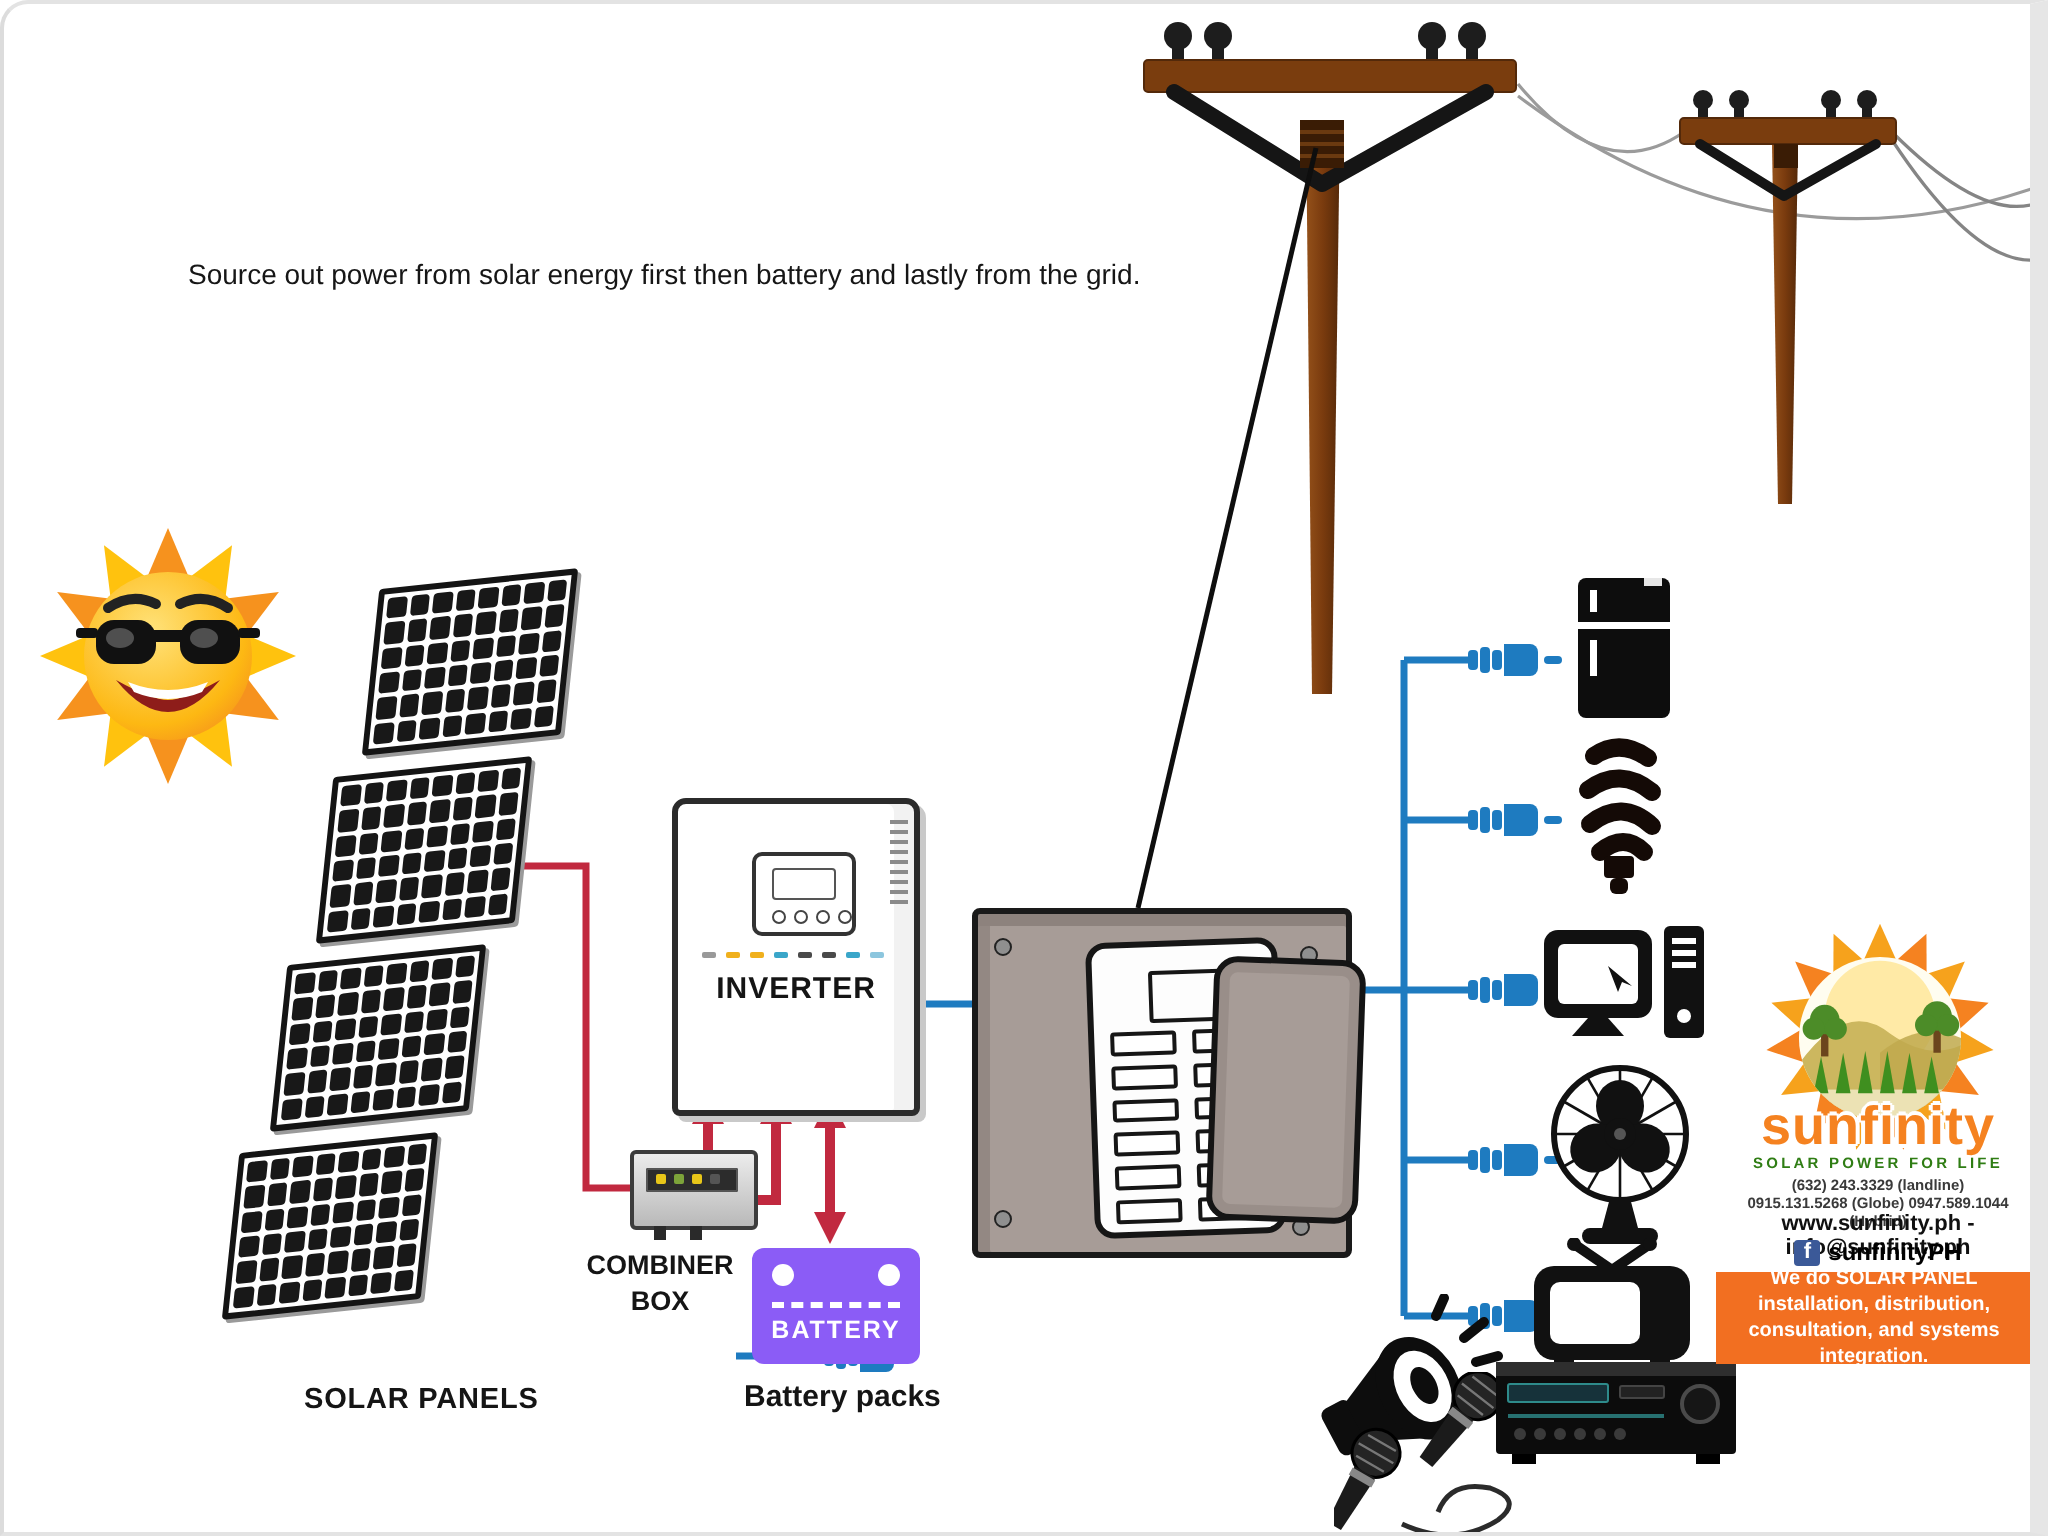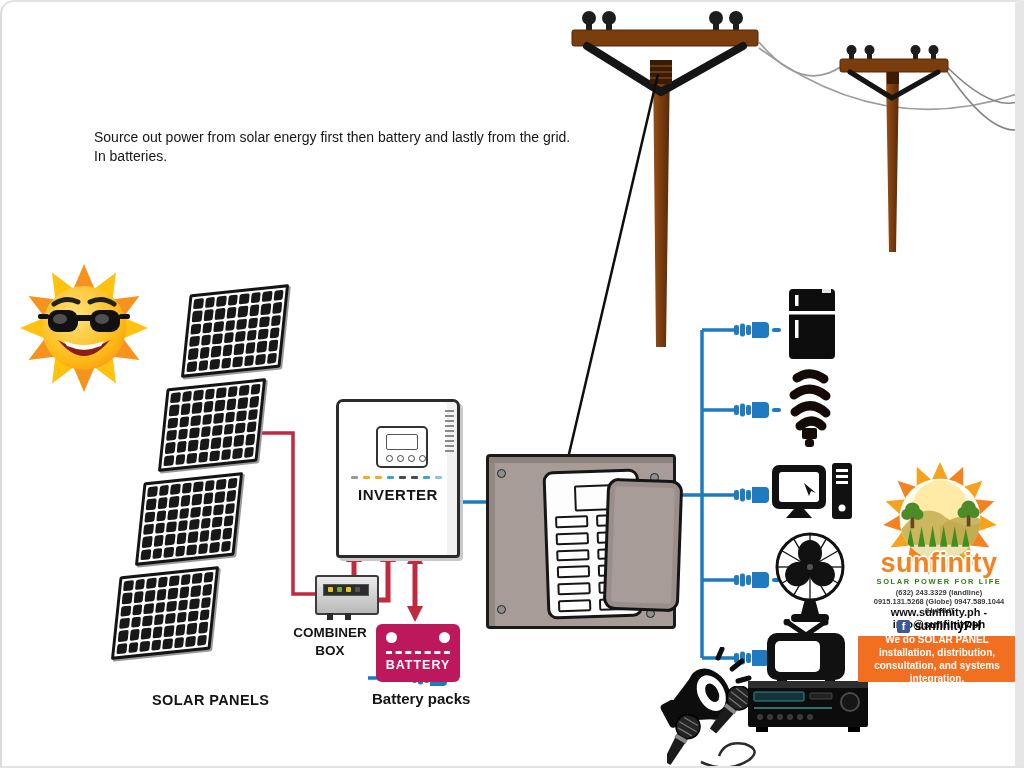--- a/index.html
+++ b/index.html
@@ -35,21 +35,21 @@
     background:repeating-linear-gradient(0deg,#8a8a8a 0 2px,transparent 2px 5px);}
   
   .combiner{left:313px;top:573px;width:64px;height:40px;background:linear-gradient(#ececec,#b9b9b9);
     border:2px solid #3c3c3c;border-radius:3px;box-sizing:border-box;}
   .comb-strip{position:absolute;left:6px;top:7px;width:46px;height:12px;background:#2c2c2c;border-radius:1px;
     box-shadow:inset 0 0 0 1px #555;}
   .comb-strip i{position:absolute;top:3px;width:5px;height:5px;border-radius:1px;}
   .comb-foot{position:absolute;bottom:-7px;width:6px;height:7px;background:#2a2a2a;}
   .combiner-label{left:286px;top:622px;width:84px;text-align:center;font-size:13.5px;line-height:18px;}
   
-  .battery{left:374px;top:622px;width:84px;height:58px;background:#be185d;border-radius:6px;}
+  .battery{left:374px;top:622px;width:84px;height:58px;background:#8b5cf6;border-radius:6px;}
   .bat-circ{position:absolute;top:8px;width:11px;height:11px;background:#fff;border-radius:50%;}
   .bat-dash{position:absolute;left:10px;top:27px;width:64px;border-top:3px dashed #fff;}
   .bat-name{position:absolute;left:0;top:34px;width:100%;text-align:center;color:#fff;font-weight:bold;font-size:12.5px;letter-spacing:1px;}
   .battery-packs{left:370px;top:688px;font-size:15px;}
   .solar-label{left:150px;top:690px;font-size:14.5px;letter-spacing:.4px;}
   
   .breaker{left:484px;top:452px;width:190px;height:175px;background:#a79c97;border:3px solid #1a1a1a;
     border-radius:4px;box-sizing:border-box;box-shadow:inset 0 6px 0 #8d827d, inset 6px 0 0 #938883;}
   .screw{position:absolute;width:7px;height:7px;border:1.5px solid #222;border-radius:50%;background:#8f8f8f;}
   .bx-inner{position:absolute;left:56px;top:13px;width:96px;height:148px;background:#fdfdfd;border:3px solid #161616;
@@ -166,21 +166,20 @@
       <use href="#plugG" x="732" y="408"></use>
       <use href="#plugG" x="732" y="493"></use>
       <use href="#plugG" x="732" y="578"></use>
       <use href="#plugG" x="732" y="656"></use>
       <use href="#plugG" x="410" y="676"></use>
     </g>
   </svg>
 
   <div class="abs desc">
     <div>Source out power from solar energy first then battery and lastly from the grid.</div>
-    <div>In batteries.</div>
   </div>
 
   <svg class="abs" style="left:10px;top:260px" width="150" height="136" viewBox="0 0 150 136">
     <defs>
         <radialGradient id="sunG" cx="0.4" cy="0.35" r="0.8">
       <stop offset="0" stop-color="#ffe27a"></stop>
           <stop offset="0.7" stop-color="#fdb813"></stop>
           <stop offset="1" stop-color="#f4891e"></stop>
     </radialGradient>
       </defs>

